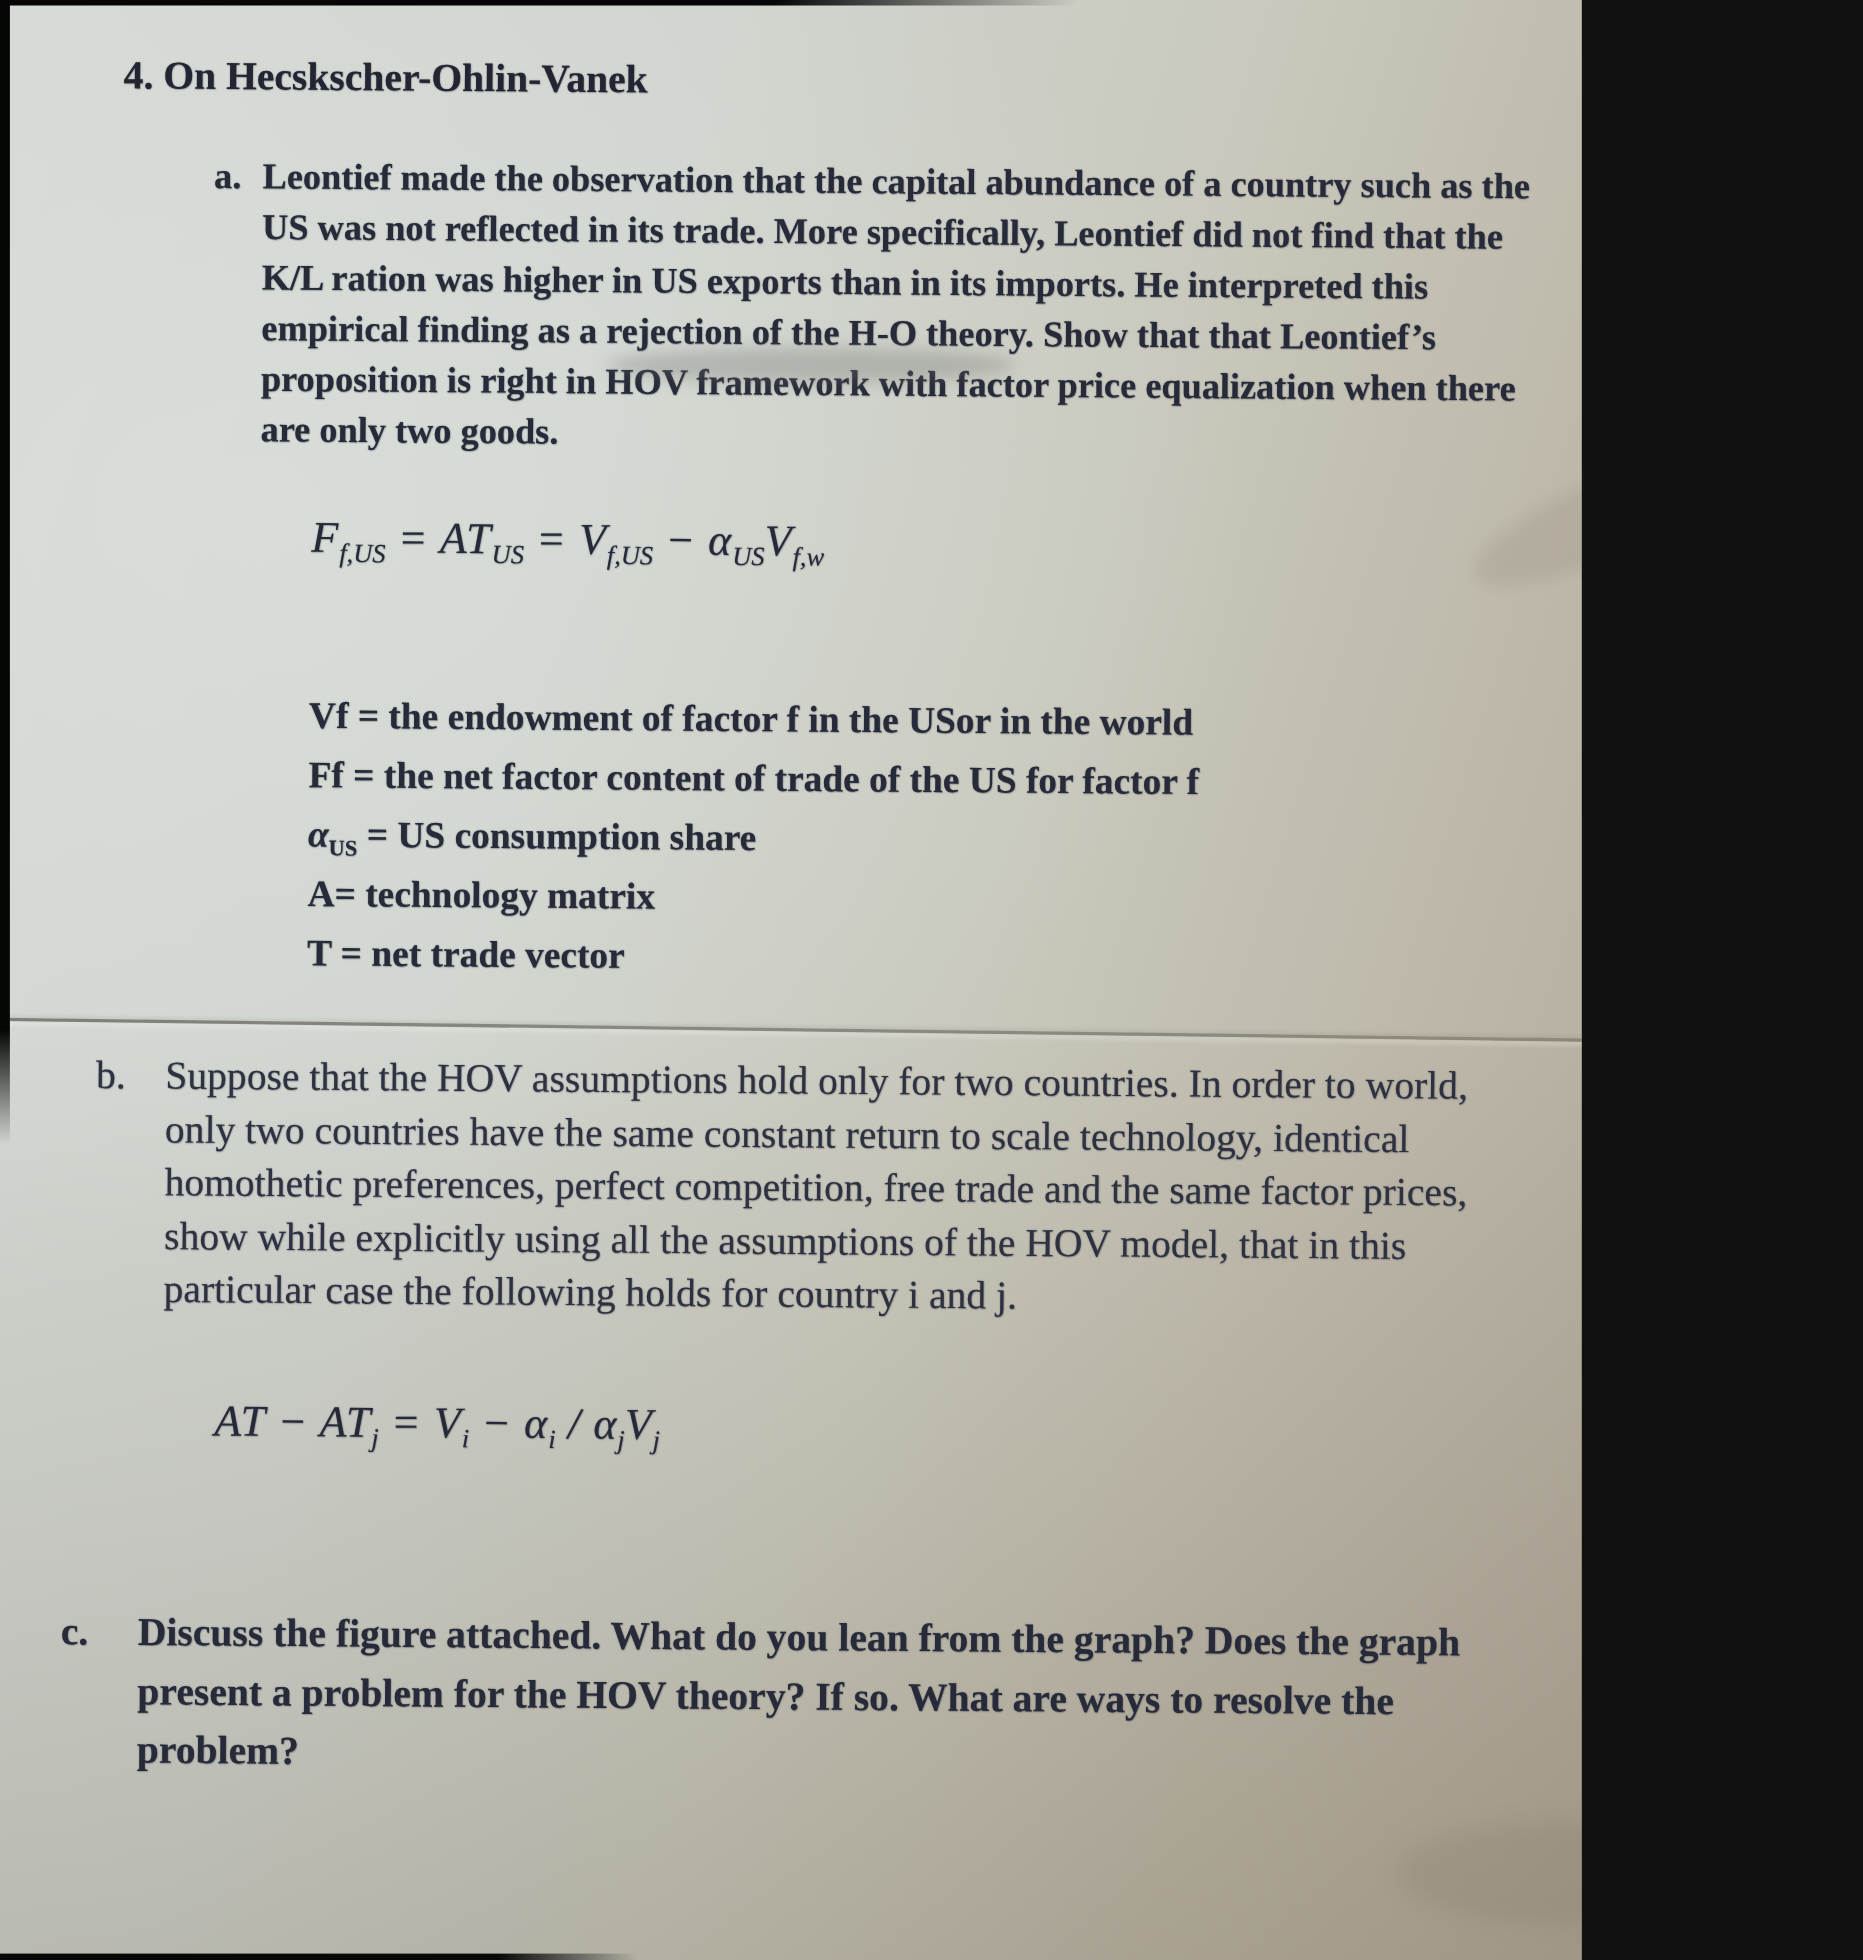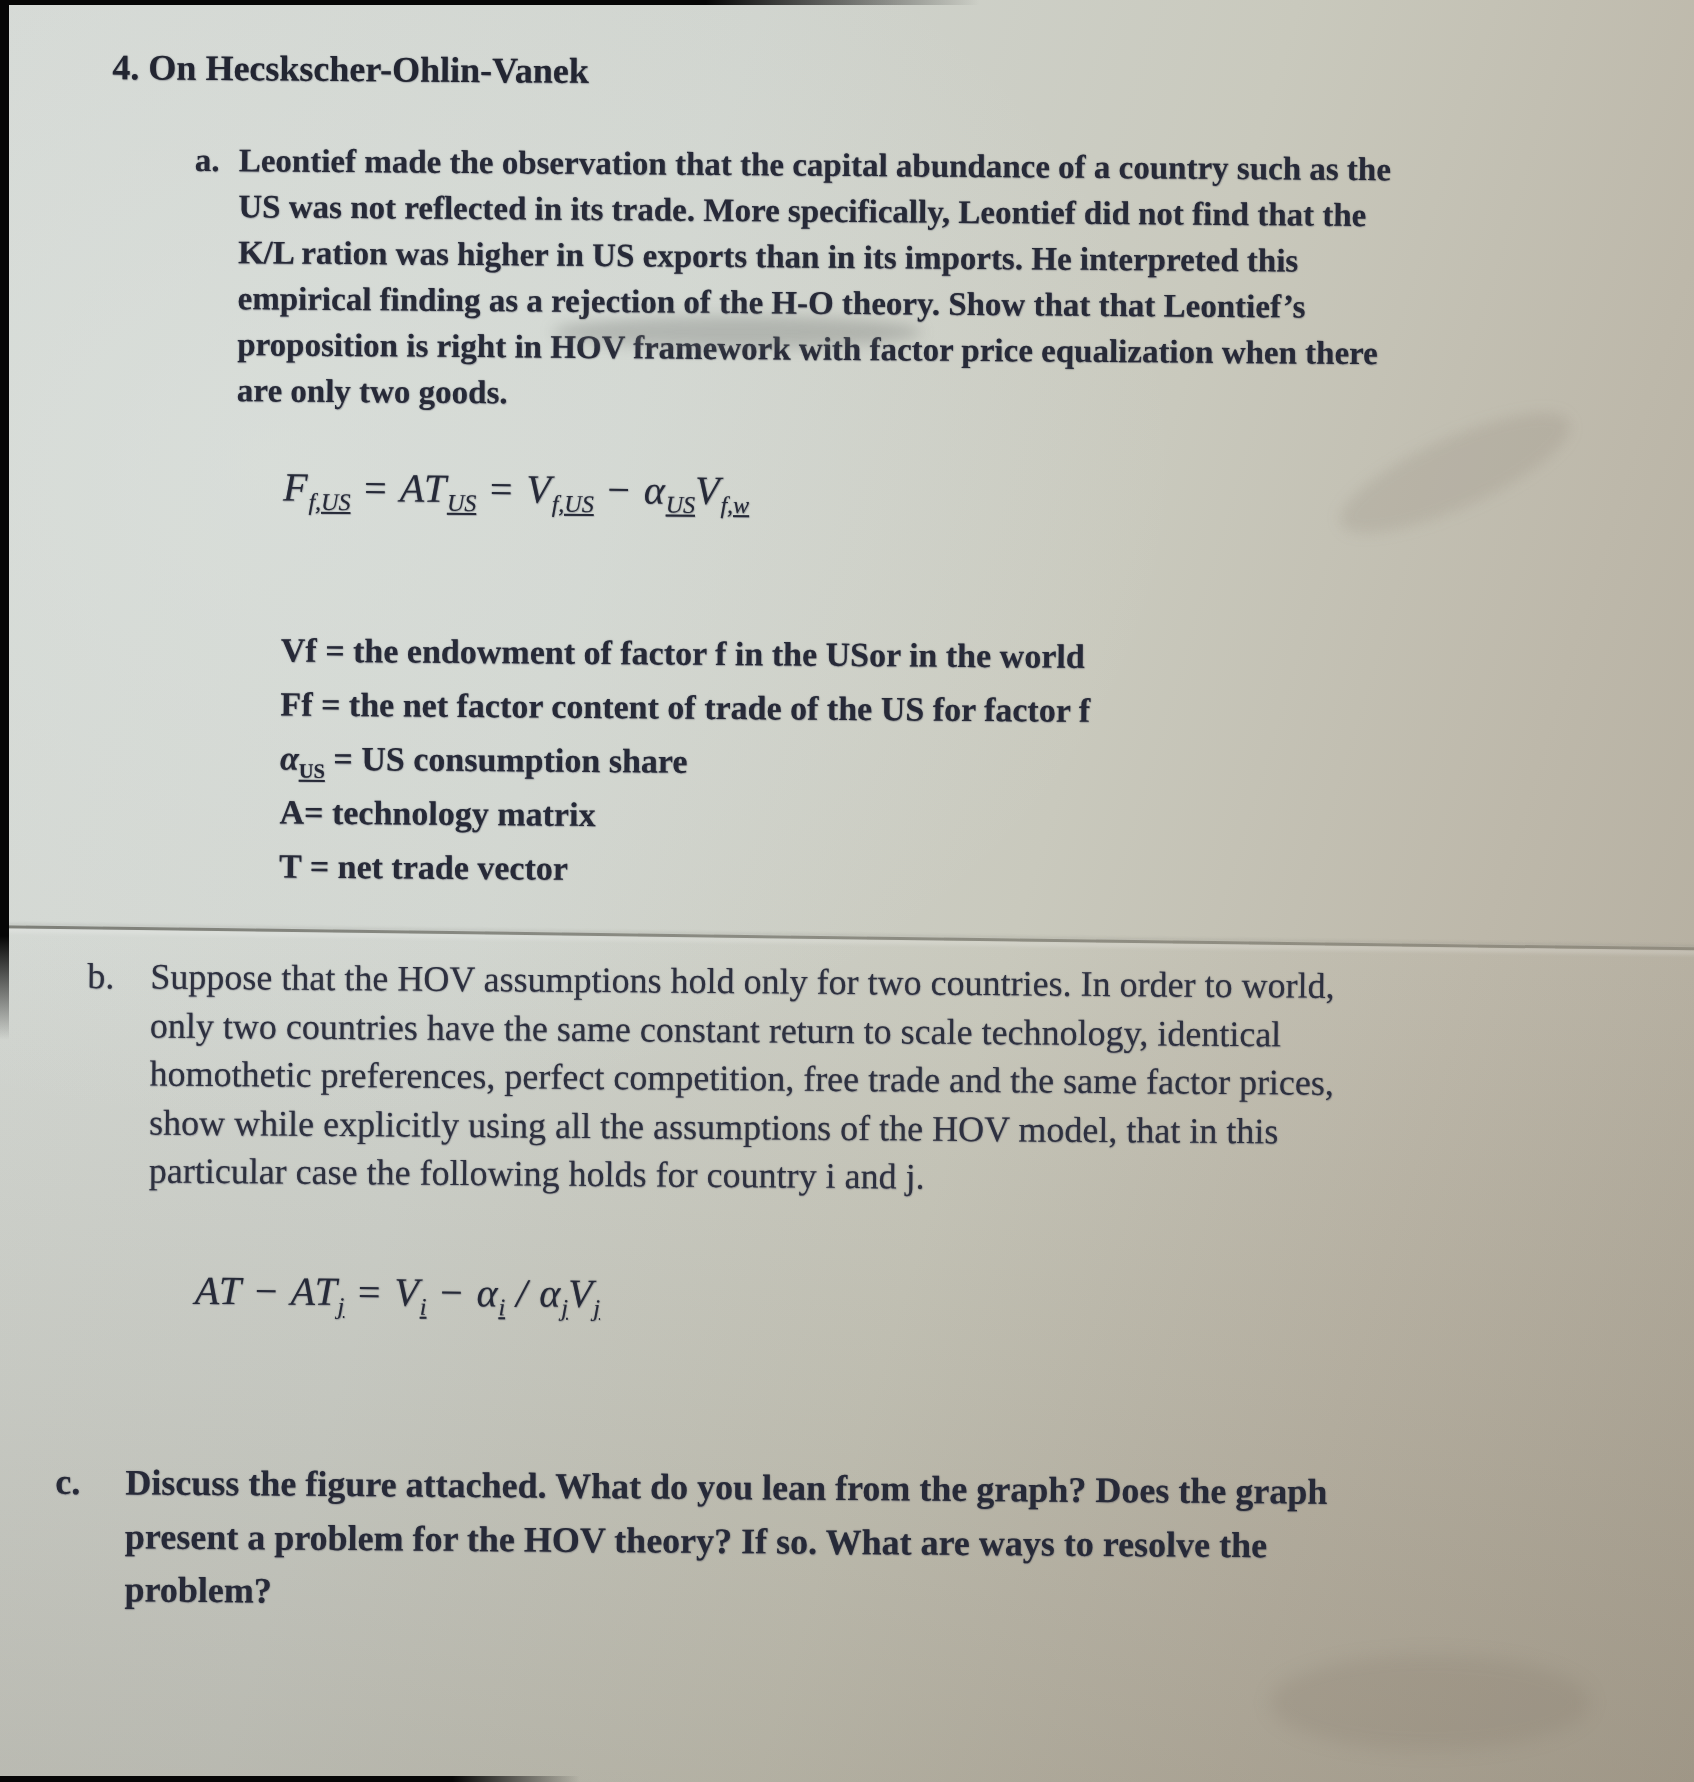--- a/index.html
+++ b/index.html
@@ -1,17 +1,17 @@
 <!DOCTYPE html>
 <html><head>
 <meta charset="utf-8">
 <style>
   html,body { margin:0; padding:0; background:#111; }
   .photo {
-    position:relative; width:1694px; height:1782px; overflow:hidden;
+    position:relative; width:1438px; height:1782px; overflow:hidden;
     font-family:"Liberation Serif","DejaVu Serif",serif;
     color:#2b2e3c;
     background:
       radial-gradient(1300px 950px at 16% 26%, rgba(222,228,224,0.50), rgba(222,228,224,0) 70%),
       linear-gradient(to bottom, rgba(0,0,0,0) 52%, rgba(90,76,56,0.10) 78%, rgba(90,76,56,0.20) 100%),
       linear-gradient(107deg, #d5d9d5 0%, #d0d4ce 34%, #c9c9bd 58%, #bdb8aa 79%, #b0a99a 100%);
   }
   .content { position:absolute; inset:0; transform:rotate(0.45deg); transform-origin:50% 0; }
   .tline { white-space:nowrap; }
   .soft  { text-shadow:0 0 1.3px rgba(48,51,66,0.55), 0.6px 0.9px 1px rgba(70,70,85,0.28); }
@@ -24,21 +24,21 @@
   .para-a { left:196px; top:142px; font-size:33px; font-weight:bold; line-height:46px; color:#272a38; }
   .para-a .plabel { width:44px; }
 
   .para-b { left:95px; top:958px; font-size:36px; font-weight:normal; line-height:48.5px; color:#2e3140; }
   .para-b .plabel { width:63px; }
 
   .para-c { left:67px; top:1462px; font-size:36px; font-weight:bold; line-height:53.5px; color:#272a38; }
   .para-c .plabel { width:70px; }
 
   .formula { position:absolute; font-style:italic; font-size:40px; letter-spacing:1px; color:#262a38; }
-  .formula sub, .defs sub { font-size:60%; line-height:0; letter-spacing:0;text-decoration:underline; }
+  .formula sub, .defs sub { font-size:60%; line-height:0; letter-spacing:0; }
   .formula-1 { left:287px; top:468px; }
   .formula-2 { left:205px; top:1272px; }
 
   .defs { position:absolute; left:286px; top:628px; font-size:34px; font-weight:bold; line-height:54px; color:#272a38; }
   .defs .it { font-style:italic; }
 
   .crease {
     position:absolute; left:-12px; top:925px; width:1730px; height:2.5px;
     background:linear-gradient(to right, rgba(72,72,64,0.62), rgba(100,97,86,0.45));
     box-shadow:0 3px 5px rgba(255,255,255,0.40), 0 -2px 3px rgba(115,115,103,0.16);

